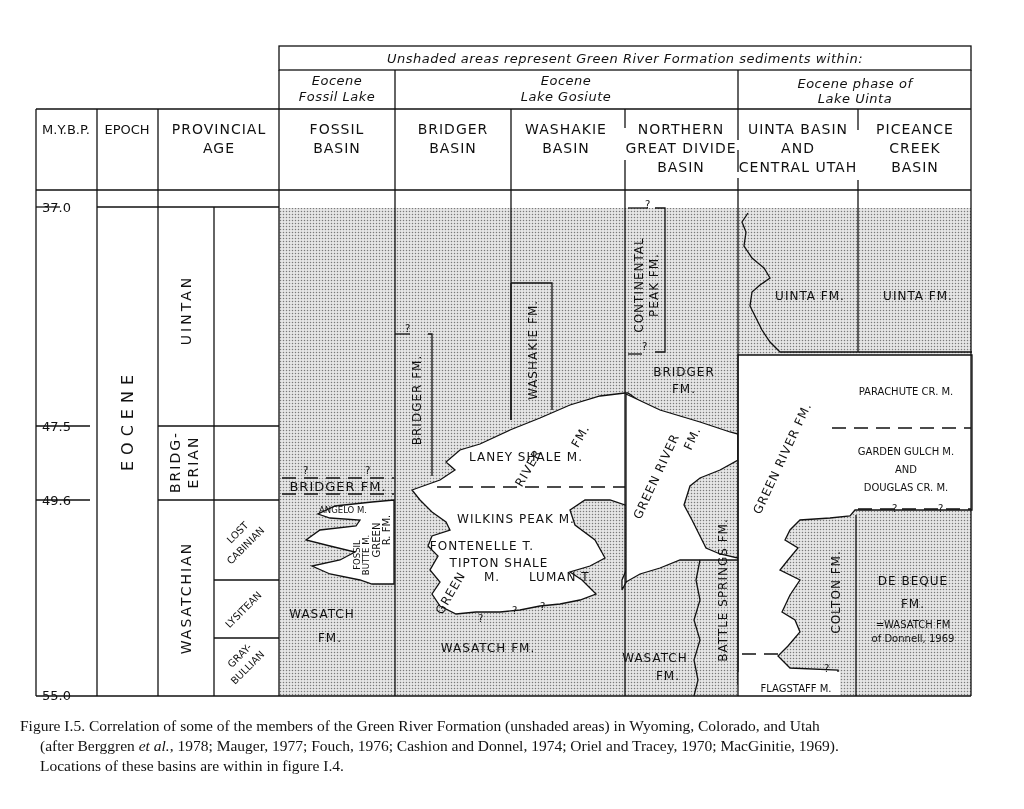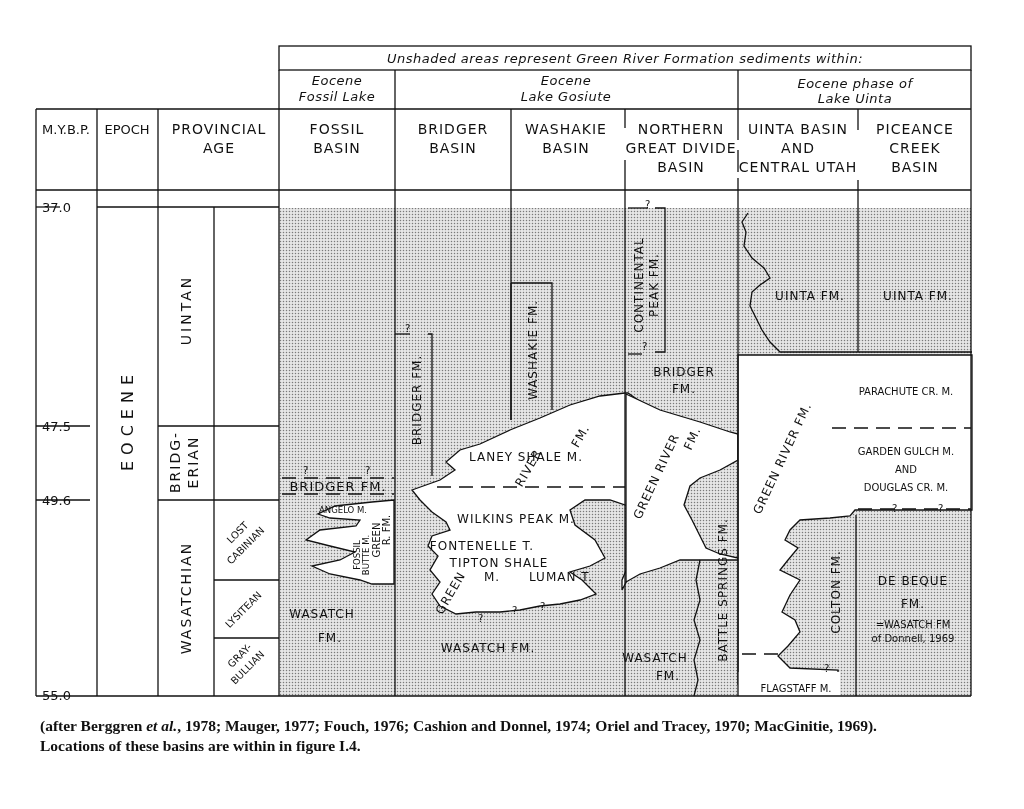--- a/index.html
+++ b/index.html
@@ -10,21 +10,21 @@
   .ital { font-family: "DejaVu Sans", sans-serif; font-style: italic; font-size: 13px; fill: #111; letter-spacing: 0.5px; }
   .lbl { font-family: "DejaVu Sans", sans-serif; font-size: 12px; fill: #111; letter-spacing: 1px; }
   .lbl-s { font-family: "DejaVu Sans", sans-serif; font-size: 10px; fill: #111; }
   .lbl-xs { font-family: "DejaVu Sans", sans-serif; font-size: 8.5px; fill: #111; }
   .tick { font-family: "DejaVu Sans", sans-serif; font-size: 13px; fill: #111; }
   .line { stroke: #111; stroke-width: 1.3; fill: none; }
   .dash { stroke: #111; stroke-width: 1.3; fill: none; stroke-dasharray: 14 8; }
   .shade { fill: url(#dots); }
   .white { fill: #ffffff; stroke: #111; stroke-width: 1.3; }
   #caption { position: absolute; left: 20px; top: 716px; width: 990px; font-family: "Liberation Serif", serif; font-size: 15.5px; line-height: 20px; color: #111; }
-  #caption .l2 { padding-left: 20px; font-weight: bold; }
+  #caption .l2 { padding-left: 20px; }
 </style>
 </head>
 <body>
 
 <svg id="chart" width="1024" height="710" viewBox="0 0 1024 710">
   <defs>
     <pattern id="dots" width="3" height="3" patternUnits="userSpaceOnUse">
       <rect width="3" height="3" fill="#e6e6e6"></rect>
       <circle cx="1.5" cy="1.5" r="0.75" fill="#7a7a7a"></circle>
     </pattern>
@@ -205,15 +205,16 @@
   <text class="lbl-s" x="642" y="350">?</text>
   <text class="lbl-s" x="892" y="512">?</text>
   <text class="lbl-s" x="938" y="512">?</text>
   <text class="lbl-s" x="478" y="622">?</text>
   <text class="lbl-s" x="512" y="614">?</text>
   <text class="lbl-s" x="540" y="610">?</text>
   <text class="lbl-s" x="824" y="672">?</text>
 </svg>
 
 <div id="caption">
+  <div>Figure I.5.  Correlation of some of the members of the Green River Formation (unshaded areas) in Wyoming, Colorado, and Utah</div>
   <div class="l2"><span>(after Berggren </span><i>et al.</i><span>, 1978; Mauger, 1977; Fouch, 1976; Cashion and Donnel, 1974; Oriel and Tracey, 1970; MacGinitie, 1969).</span></div>
   <div class="l2">Locations of these basins are within in figure I.4.</div>
 </div>
 
 </body></html>

